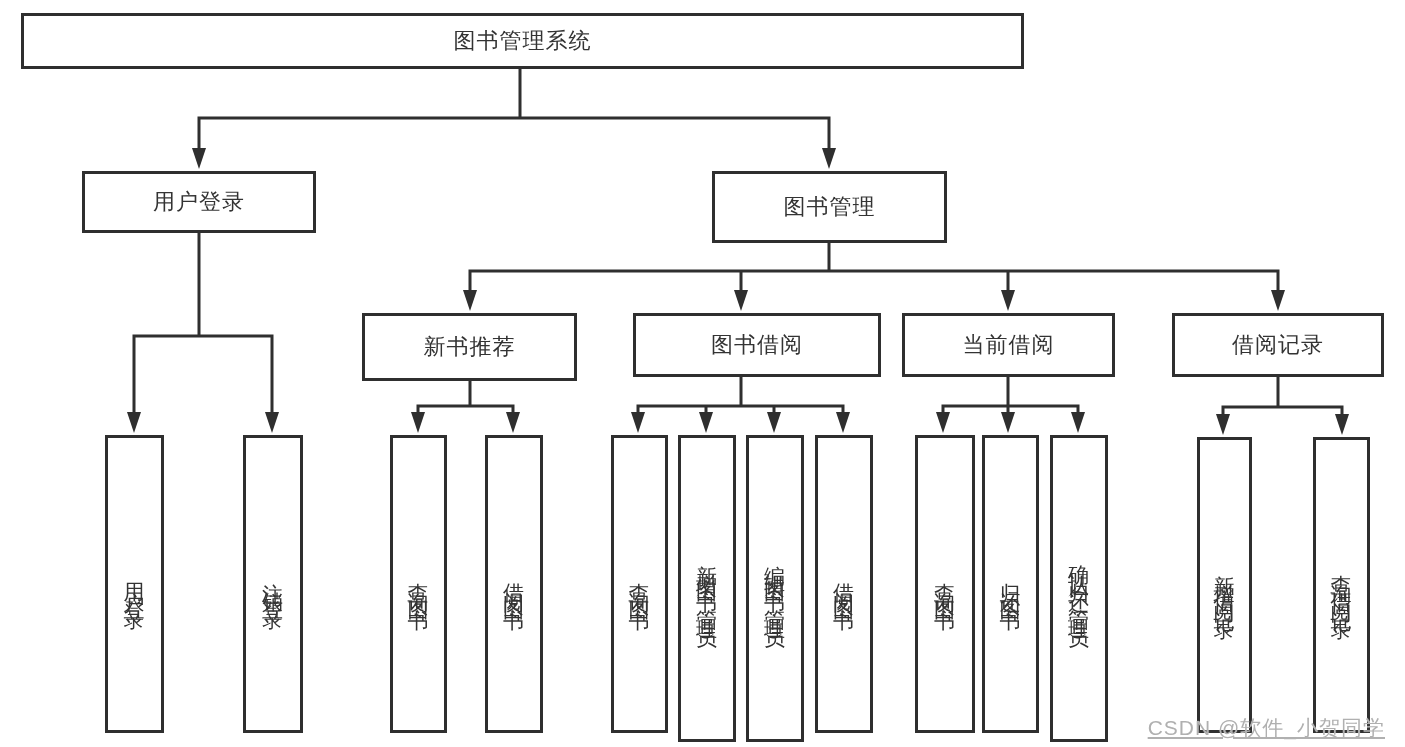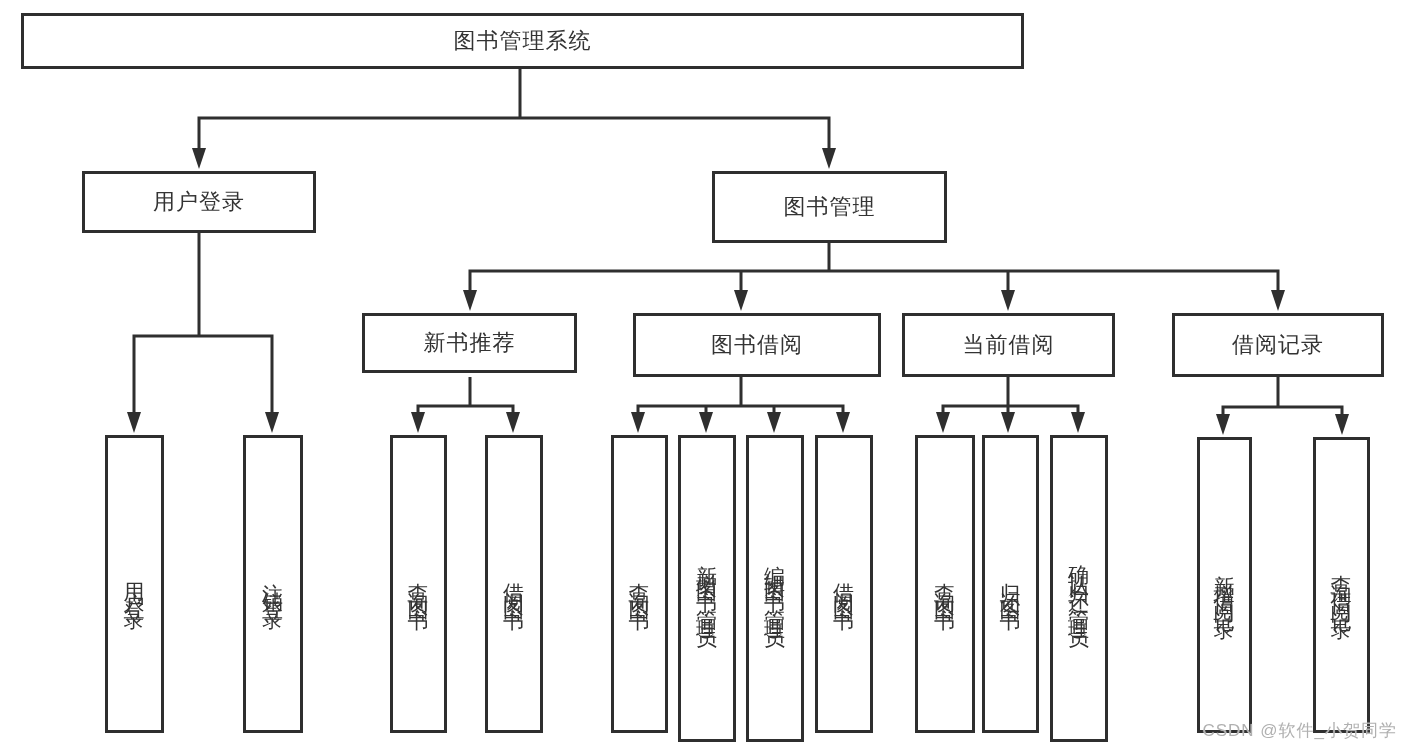--- a/index.html
+++ b/index.html
@@ -49,27 +49,28 @@
   .root-node span { font-size: 22px; text-align: right; }
   .leaf span {
     writing-mode: vertical-rl;
     text-orientation: mixed;
     font-size: 21px;
     letter-spacing: 9px;
     line-height: 1;
   }
   .watermark {
     position: absolute;
-    right: 8px;
+    right: 20px;
     bottom: 5px;
-    font-size: 17px;
+    font-size: 21px;
     color: var(--watermark);
     letter-spacing: 1px;
     white-space: nowrap;
     text-shadow: 0 0 1px rgba(255,255,255,0.8);
+    text-decoration: underline;
   }
 </style>
 </head>
 <body>
 
 <div class="stage">
 
   <svg class="connectors" viewBox="0 0 1405 747" xmlns="http://www.w3.org/2000/svg" aria-hidden="true">
     <defs>
       <polygon id="arrowhead" points="-7,-21 7,-21 0,0"></polygon>
@@ -134,21 +135,21 @@
     <span>图书管理系统</span>
   </div>
 
   <div class="node hnode" style="left:82px; top:171px; width:234px; height:62px;">
     <span>用户登录</span>
   </div>
   <div class="node hnode" style="left:712px; top:171px; width:235px; height:72px;">
     <span>图书管理</span>
   </div>
 
-  <div class="node hnode" style="left:362px; top:313px; width:215px; height:60px;">
+  <div class="node hnode" style="left:362px; top:313px; width:215px; height:68px;">
     <span>新书推荐</span>
   </div>
   <div class="node hnode" style="left:633px; top:313px; width:248px; height:64px;">
     <span>图书借阅</span>
   </div>
   <div class="node hnode" style="left:902px; top:313px; width:213px; height:64px;text-align:center;">
     <span>当前借阅</span>
   </div>
   <div class="node hnode" style="left:1172px; top:313px; width:212px; height:64px;">
     <span>借阅记录</span>

